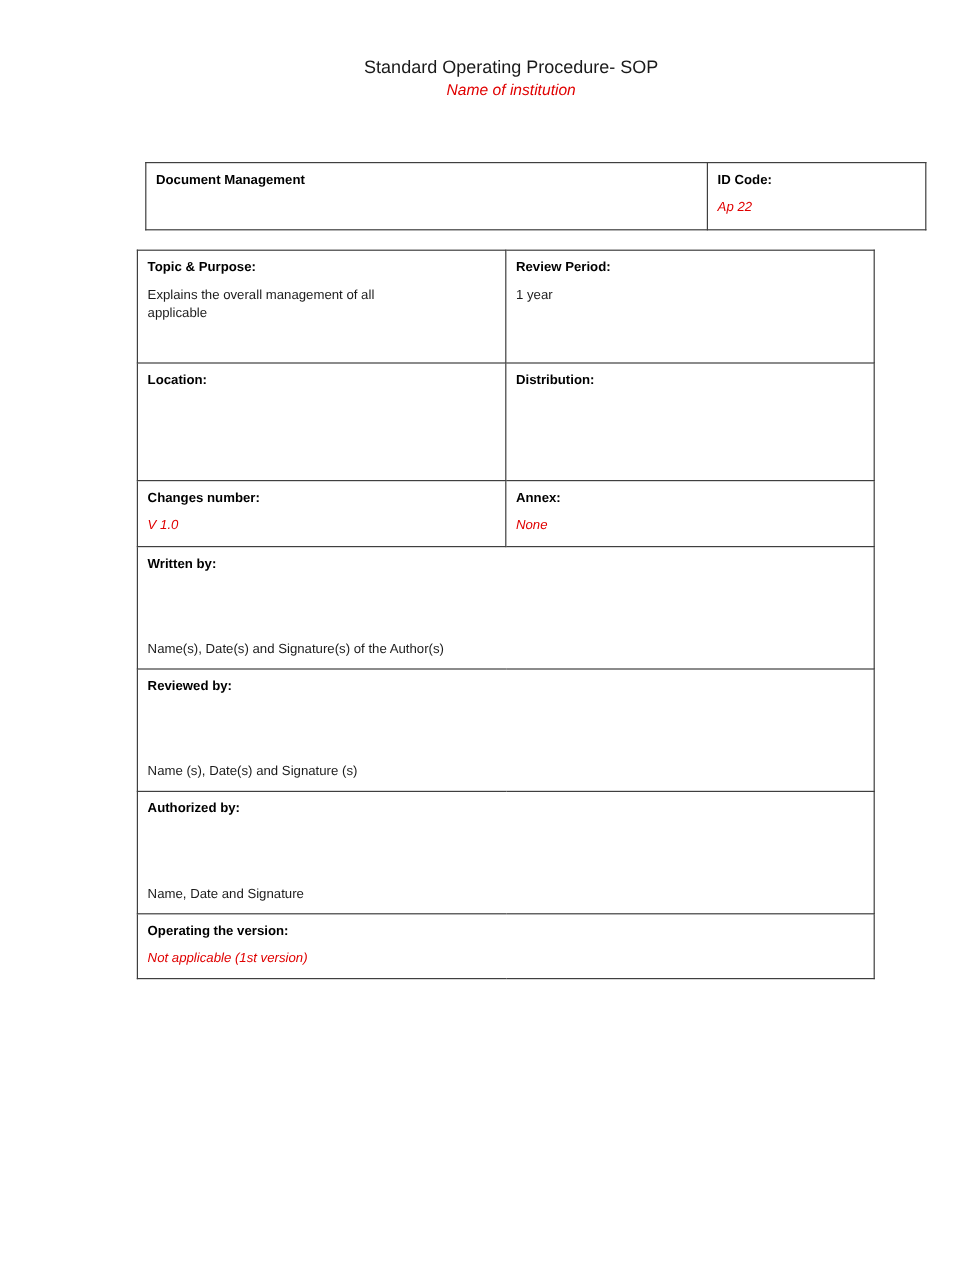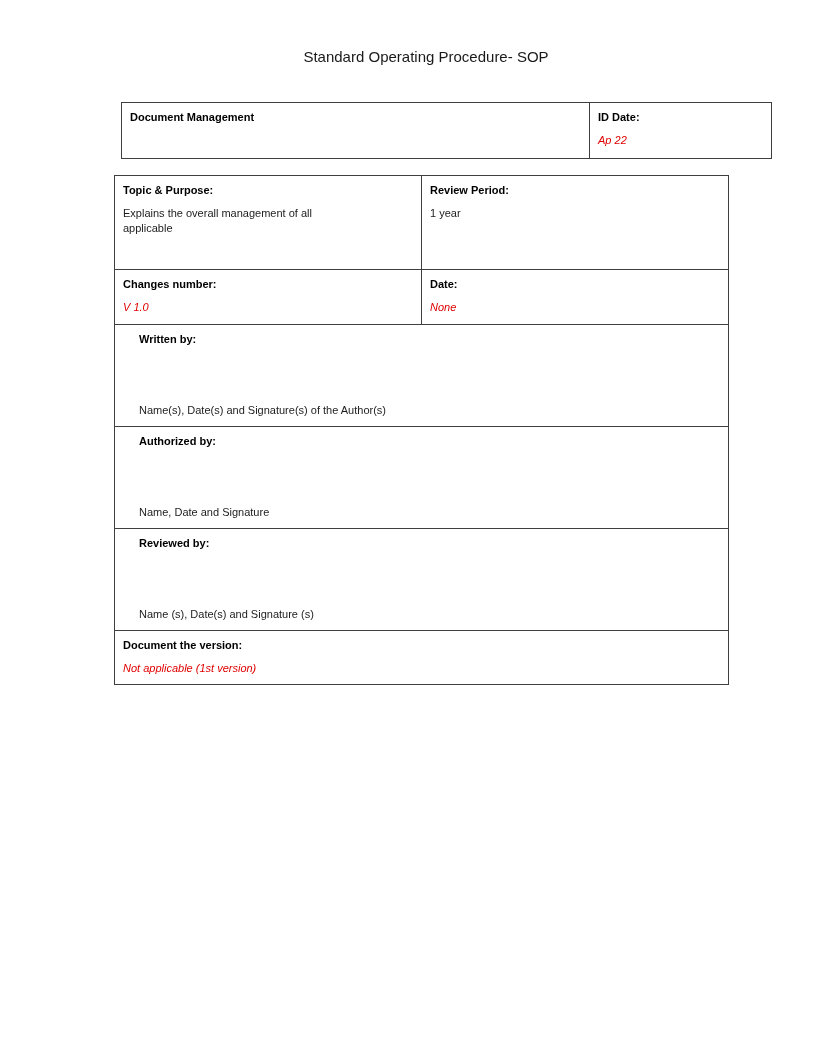--- a/index.html
+++ b/index.html
@@ -17,121 +17,132 @@
 
   
   .doc-header{padding-top:47px;width:616px;margin-left:118px;text-align:center;}
   .doc-title{font-size:15px;line-height:19px;color:var(--ink);}
   .doc-subtitle{font-size:13px;line-height:17px;font-style:italic;color:var(--red);}
 
   
   table{border-collapse:collapse;table-layout:fixed;}
   td{border:1.5px solid var(--border);vertical-align:top;padding:7px 8px 6px 8px;}
 
-  .tbl-header{width:616px;margin-left:121px;margin-top:36px;padding-left:36px;}
+  .tbl-header{width:616px;margin-left:121px;margin-top:52px;padding-left:36px;}
   .tbl-header .col-doc{width:451px;}
   .tbl-header .col-id{width:165px;}
   .tbl-header td{height:42px;}
 
   .tbl-info{width:615px;margin-left:114px;margin-top:16px;}
   .tbl-info .col-half{width:50%;}
 
   .h-r1 td{height:80px;}
   .h-r2 td{height:84px;}
   .h-r3 td{height:41px;}
   .h-r7 td{height:40px;}
   .h-r8 td{height:40px;}
-  .sign-td{padding:7px 8px 9px 24px;}
+  .sign-td{padding:7px 8px 9px 8px;}
 
   .lbl{font-weight:bold;font-size:11px;line-height:14px;color:#000;}
   .val{margin-top:9px;font-size:11px;line-height:15px;color:#1c1c1c;}
   .red-italic{color:var(--red);font-style:italic;}
   .bold{font-weight:normal;}
   .wrap-narrow{max-width:235px;}
   .caption{font-size:11px;line-height:14px;color:#1c1c1c;}
   .sign-box{display:flex;flex-direction:column;justify-content:space-between;height:85px;}
 </style>
 </head>
 <body>
 
 <div class="page">
 
   <div class="doc-header">
     <div class="doc-title">Standard Operating Procedure- SOP</div>
+    <div class="doc-subtitle">Name of institution</div>
   </div>
 
   <table class="tbl-header">
     <tbody>
         <tr>
       <td class="col-doc">
         <div class="lbl">Document Management</div>
       </td>
       <td class="col-id">
-        <div class="lbl">ID Date:</div>
+        <div class="lbl">ID Code:</div>
         <div class="val red-italic bold">Ap 22</div>
       </td>
     </tr>
   </tbody>
     </table>
 
   <table class="tbl-info">
     <tbody>
         <tr class="h-r1">
       <td class="col-half">
         <div class="lbl">Topic &amp; Purpose:</div>
         <div class="val wrap-narrow">Explains the overall management of all applicable</div>
       </td>
       <td class="col-half">
         <div class="lbl">Review Period:</div>
         <div class="val">1 year</div>
       </td>
     </tr>
 
+    <tr class="h-r2">
+      <td class="col-half">
+        <div class="lbl">Location:</div>
+        <div class="val"></div>
+      </td>
+      <td class="col-half">
+        <div class="lbl">Distribution:</div>
+        <div class="val"></div>
+      </td>
+    </tr>
 
     <tr class="h-r3">
       <td class="col-half">
         <div class="lbl">Changes number:</div>
         <div class="val red-italic">V 1.0</div>
       </td>
       <td class="col-half">
-        <div class="lbl">Date:</div>
+        <div class="lbl">Annex:</div>
         <div class="val red-italic">None</div>
       </td>
     </tr>
 
     <tr>
       <td colspan="2" class="sign-td">
         <div class="sign-box">
           <div class="lbl">Written by:</div>
           <div class="caption">Name(s), Date(s) and Signature(s) of the Author(s)</div>
         </div>
       </td>
     </tr>
 
     <tr>
       <td colspan="2" class="sign-td">
         <div class="sign-box">
-          <div class="lbl">Authorized by:</div>
-          <div class="caption">Name, Date and Signature</div>
+          <div class="lbl">Reviewed by:</div>
+          <div class="caption">Name (s), Date(s) and Signature (s)</div>
         </div>
       </td>
     </tr>
 
     <tr>
       <td colspan="2" class="sign-td">
         <div class="sign-box">
-          <div class="lbl">Reviewed by:</div>
-          <div class="caption">Name (s), Date(s) and Signature (s)</div>
+          <div class="lbl">Authorized by:</div>
+          <div class="caption">Name, Date and Signature</div>
         </div>
       </td>
     </tr>
 
     <tr class="h-r7">
       <td colspan="2">
-        <div class="lbl">Document the version:</div>
+        <div class="lbl">Operating the version:</div>
         <div class="val red-italic">Not applicable (1st version)</div>
       </td>
     </tr>
 
   </tbody>
     </table>
 
 </div>
 
 </body></html>

